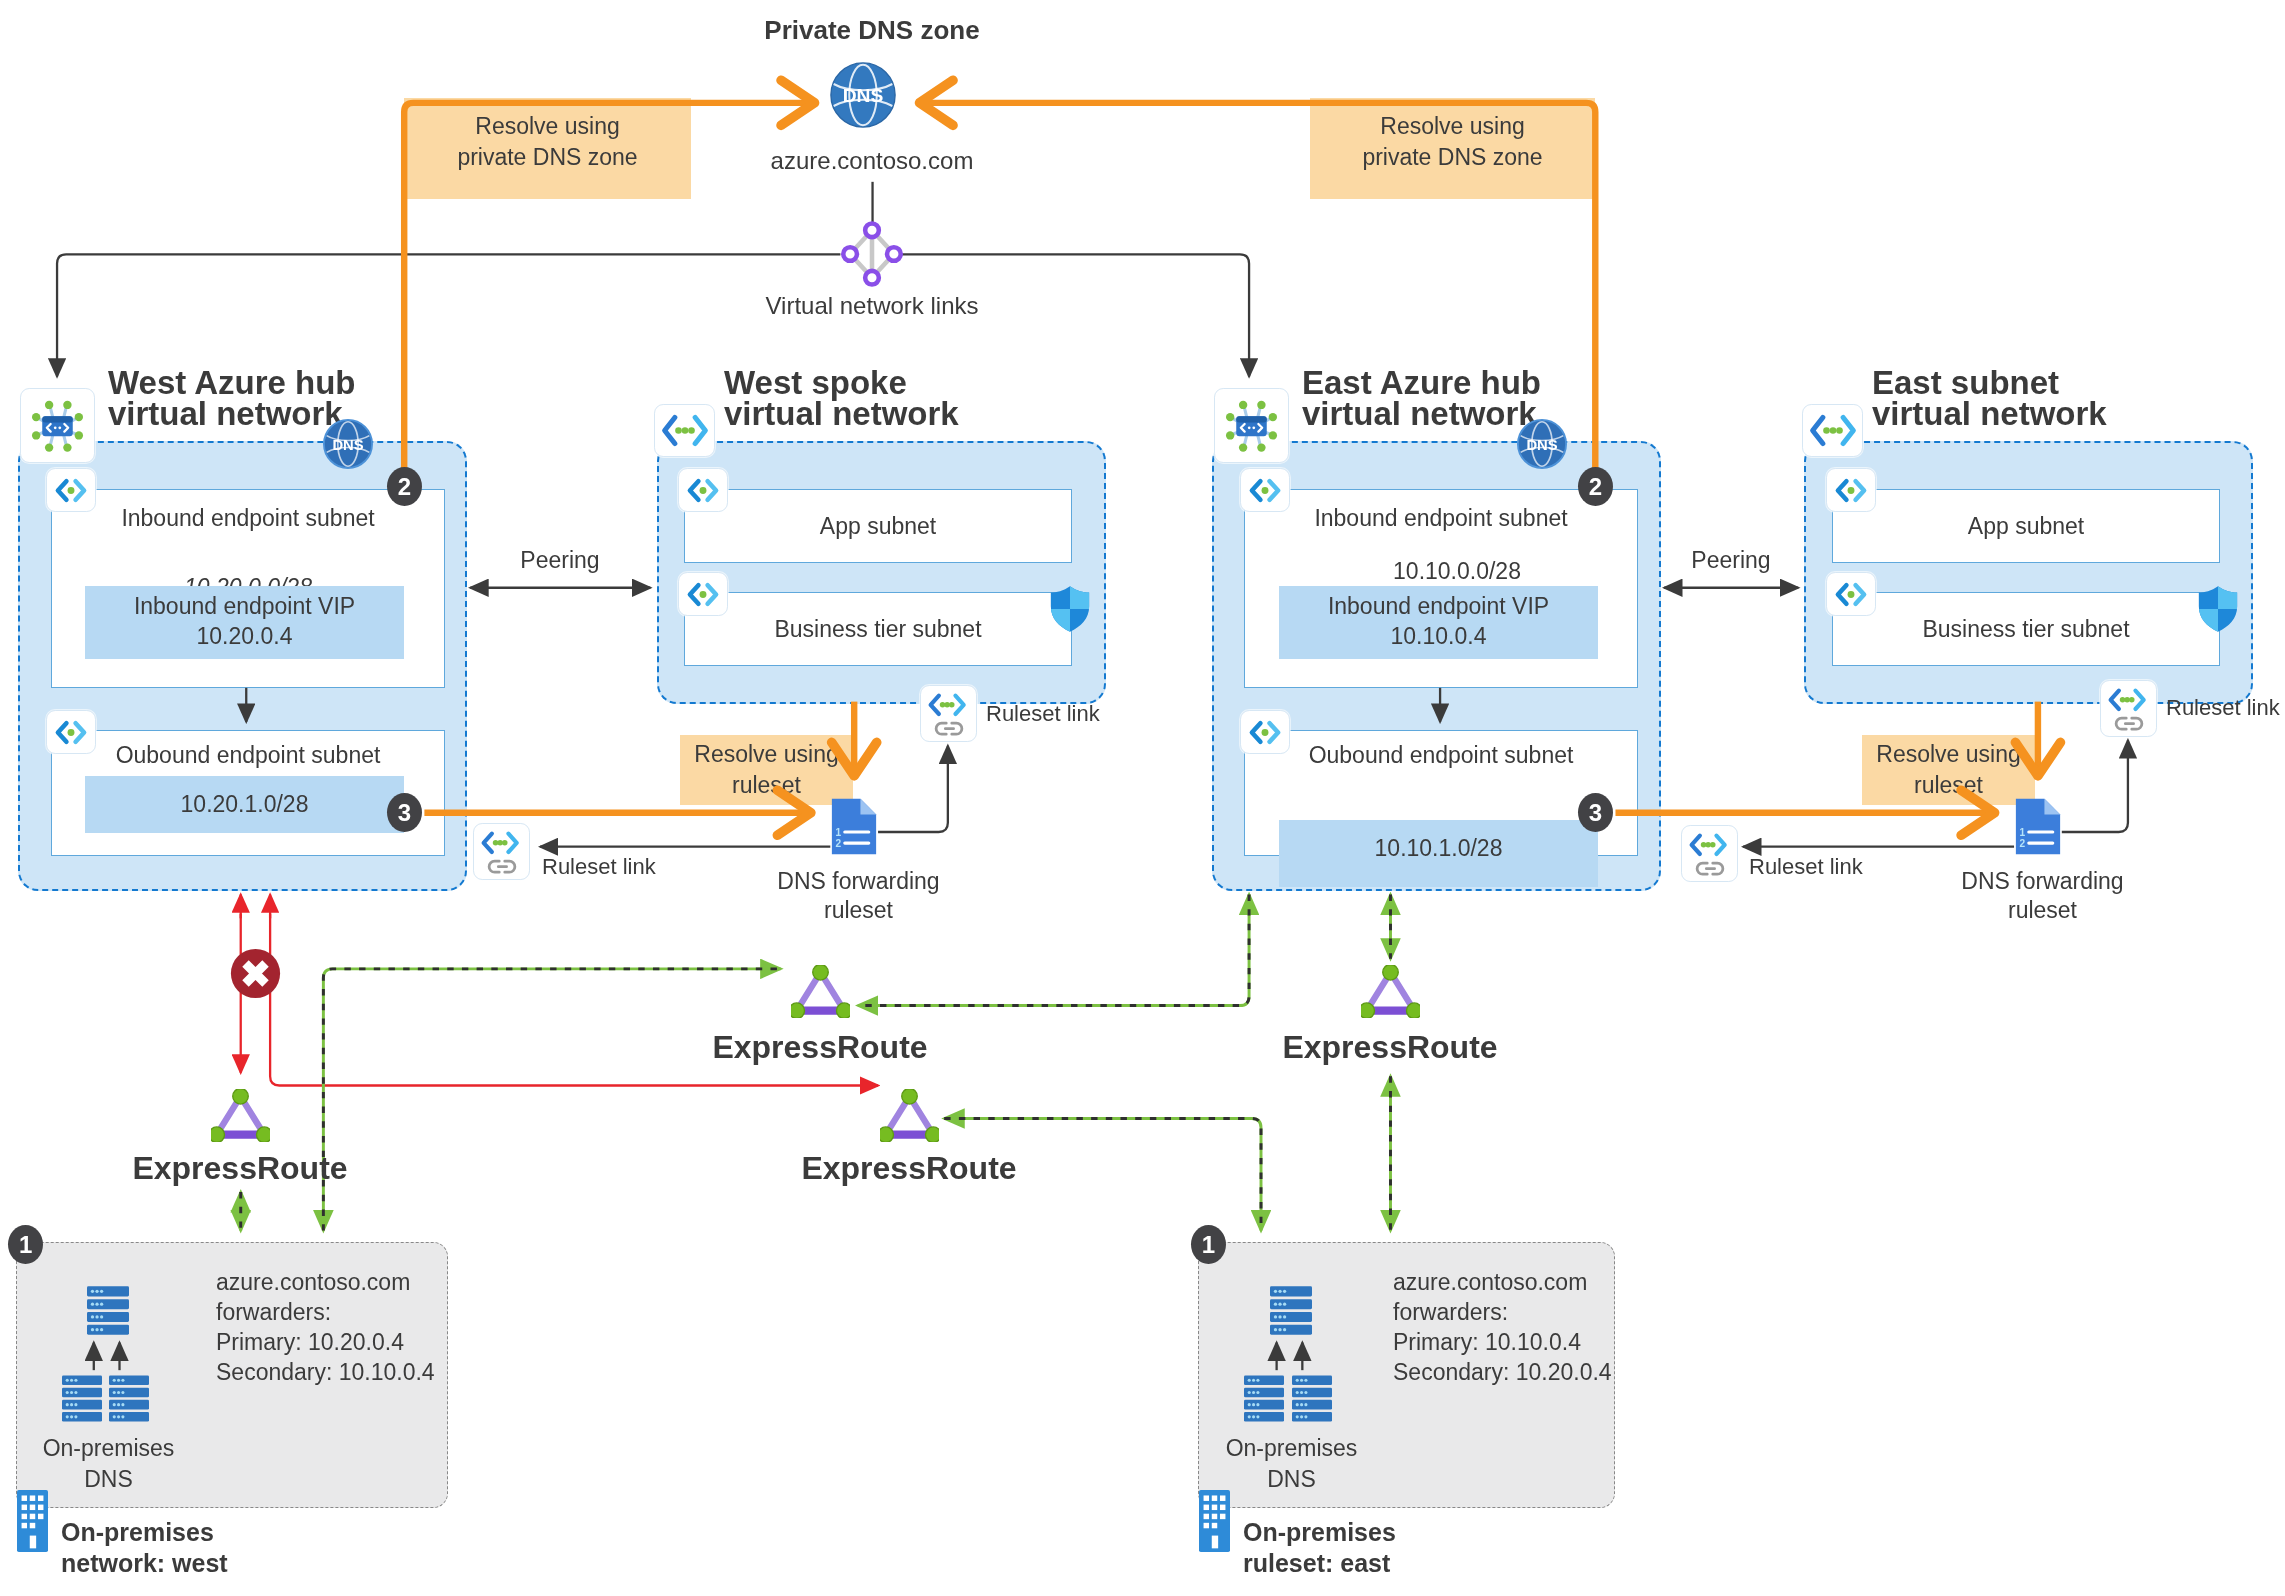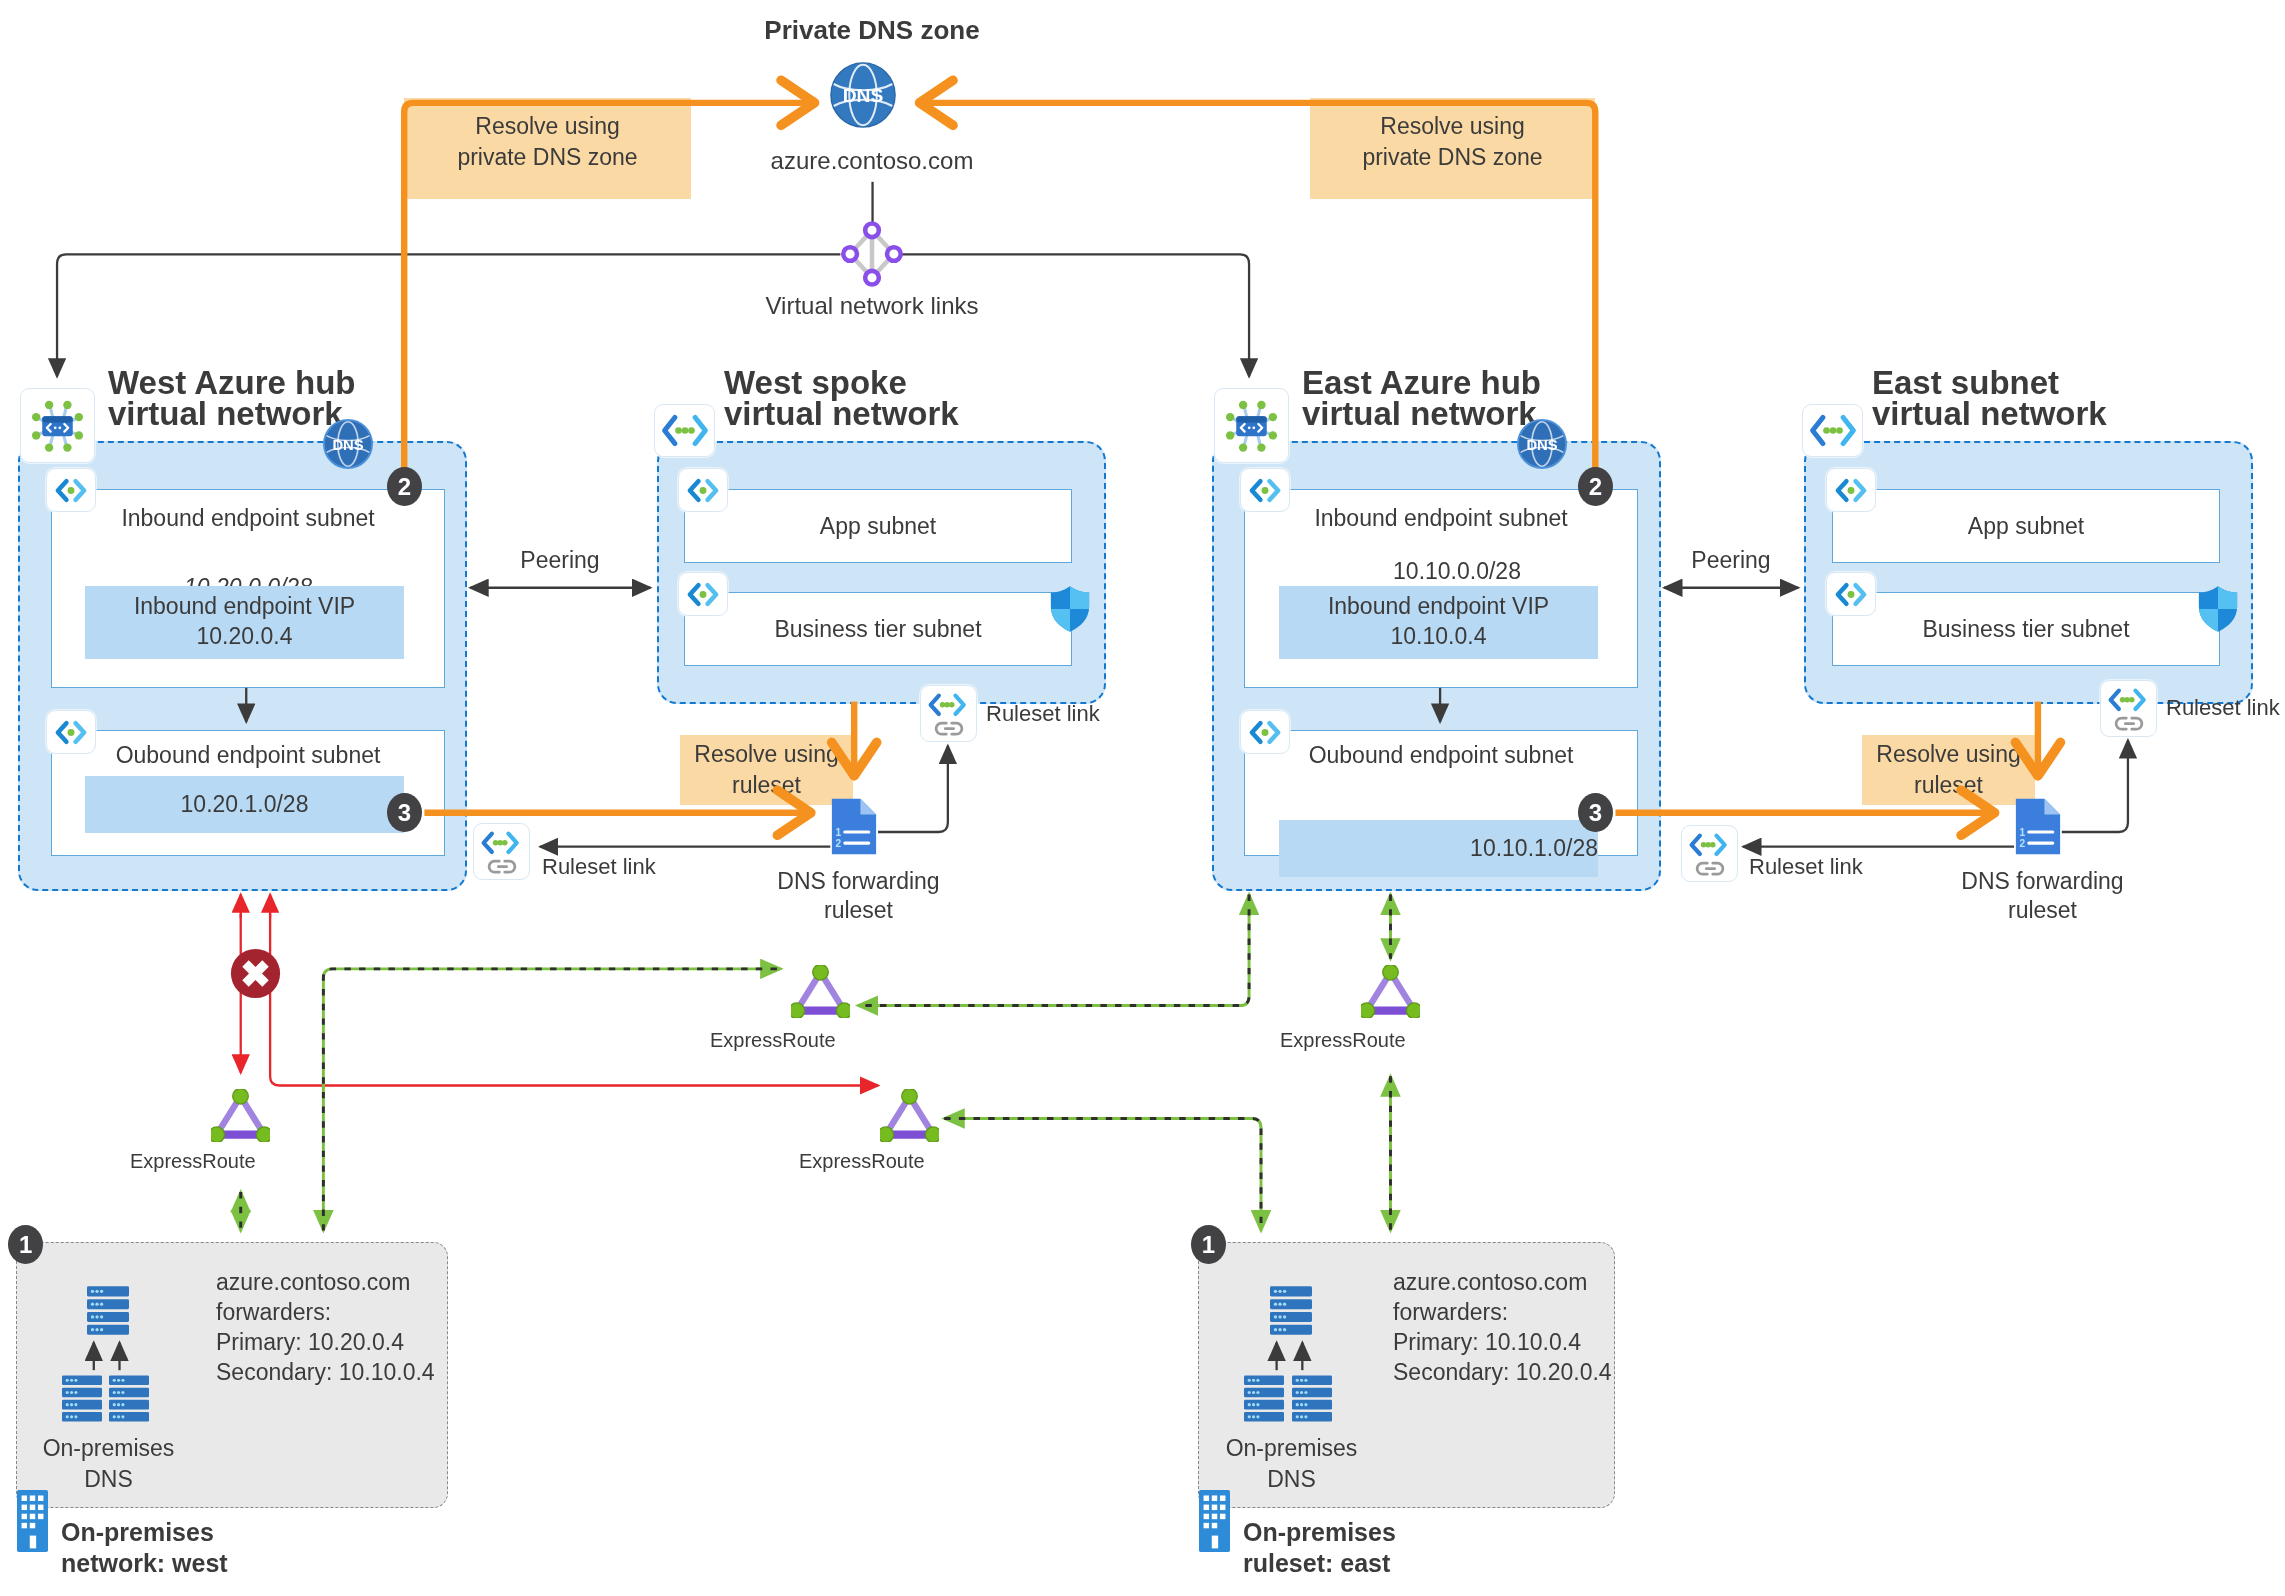--- a/index.html
+++ b/index.html
@@ -12,21 +12,21 @@
   .graybox{position:absolute;background:#e9e9ea;border:1.8px dashed #888;border-radius:14.7px;}
   .whitebox{position:absolute;background:#fff;border:1.8px solid #5fa8dc;}
   .hl{position:absolute;background:#b7d9f3;}
   .orangebox{position:absolute;background:#fbd9a4;font-size:23px;line-height:31px;text-align:center;}
   .iconcard{position:absolute;background:#fff;border:0.9px solid #d7e7f4;border-radius:9.2px;
     box-shadow:0 0 0 0.9px rgba(255,255,255,.6);display:flex;align-items:center;justify-content:center;}
   .numcirc{position:absolute;width:35px;height:39px;border-radius:50%;background:#424245;color:#fff;
     font-weight:bold;font-size:24px;line-height:39px;text-align:center;}
   .lbl{position:absolute;font-size:23px;}
   .lbl27{position:absolute;font-size:33px;font-weight:bold;line-height:31px;}
-  .erlbl{position:absolute;width:220px;font-size:20px;font-weight:normal;}
+  .erlbl{position:absolute;width:220px;text-align:center;font-size:32px;font-weight:bold;}
   svg{display:block;}
   #wires{position:absolute;left:0;top:0;}
 </style>
 </head>
 <body>
 
 <div id="stage">
 
   <div class="hubbox" style="left:18.4px;top:441px;width:445px;height:446px;"></div>
   <div class="whitebox" style="left:51px;top:489px;width:392px;height:197px;">
@@ -57,21 +57,21 @@
     <div class="ctr" style="margin-top:14.7px;font-size:23px;">Inbound endpoint subnet</div>
     <div class="ctr" style="margin-top:26px;font-size:23px;padding-left:32px;">10.10.0.0/28</div>
   </div>
   <div class="hl ctr" style="left:1279px;top:586px;width:319px;height:68px;font-size:23px;line-height:30px;padding-top:4.6px;">
     <span>Inbound endpoint VIP</span><br>
     <span>10.10.0.4</span>
   </div>
   <div class="whitebox" style="left:1244px;top:730px;width:392px;height:124px;">
     <div class="ctr" style="margin-top:11px;font-size:23px;">Oubound endpoint subnet</div>
   </div>
-  <div class="hl ctr" style="left:1279px;top:820px;width:319px;height:57px;font-size:23px;line-height:57px;text-align:right;">
+  <div class="hl ctr" style="left:1279px;top:820px;width:319px;height:67px;font-size:23px;line-height:57px;">
     <span>10.10.1.0/28</span>
   </div>
 
   <div class="hubbox" style="left:1804px;top:441px;width:445px;height:259px;"></div>
   <div class="whitebox ctr" style="left:1832px;top:489px;width:386px;height:72px;font-size:23px;line-height:72px;">
     <span>App subnet</span>
   </div>
   <div class="whitebox ctr" style="left:1832px;top:592px;width:386px;height:72px;font-size:23px;line-height:72px;">
     <span>Business tier subnet</span>
   </div>

